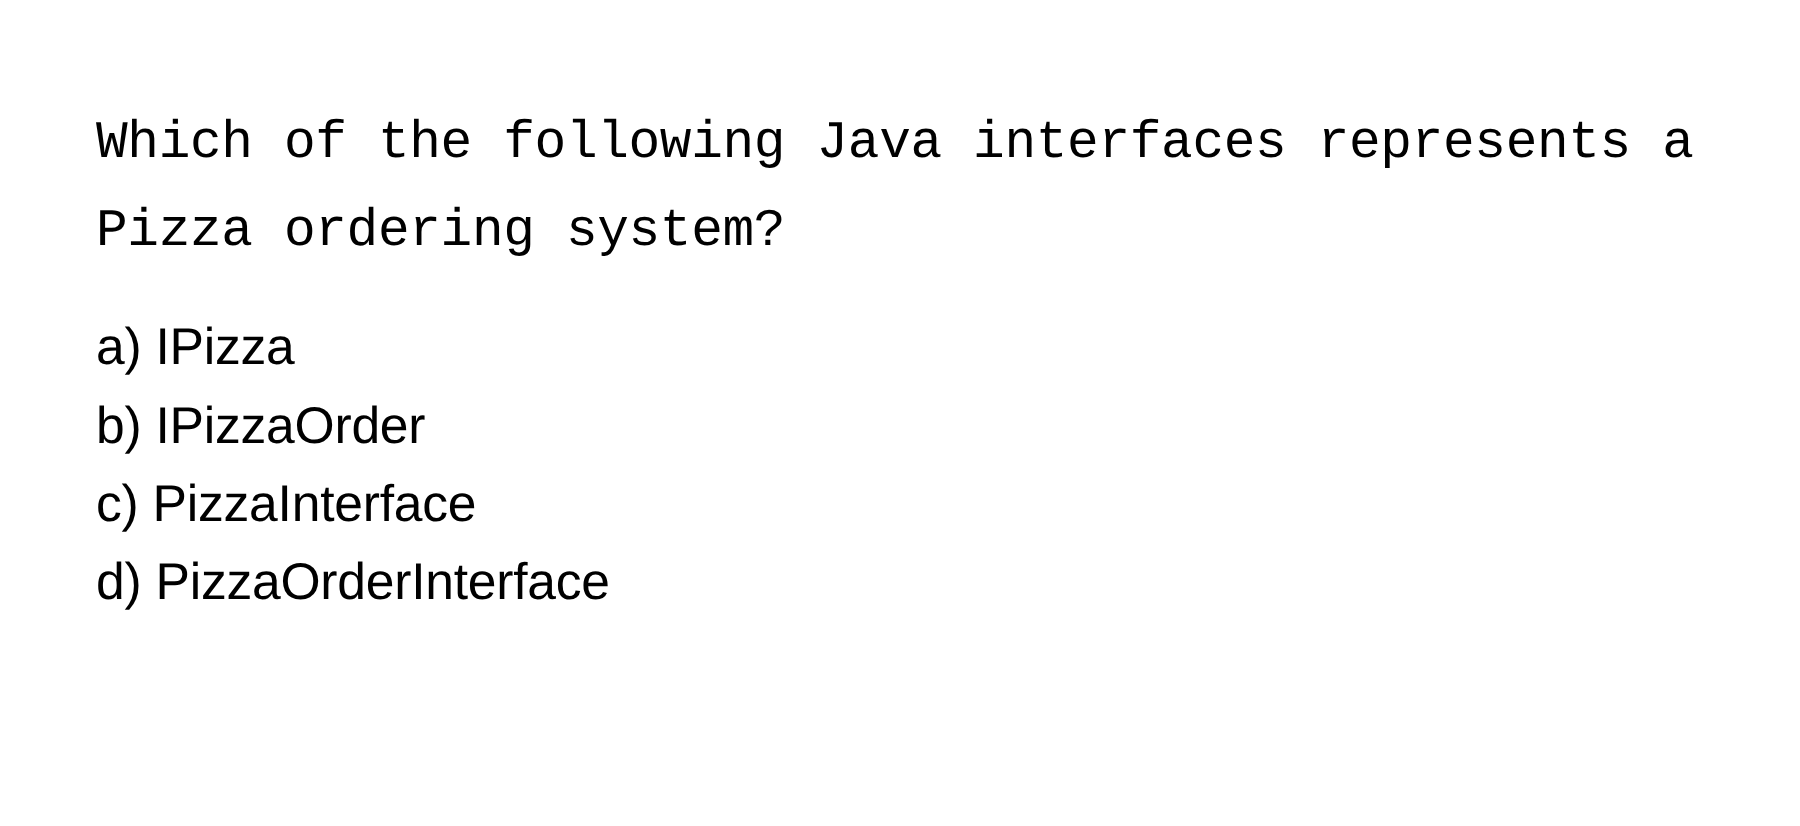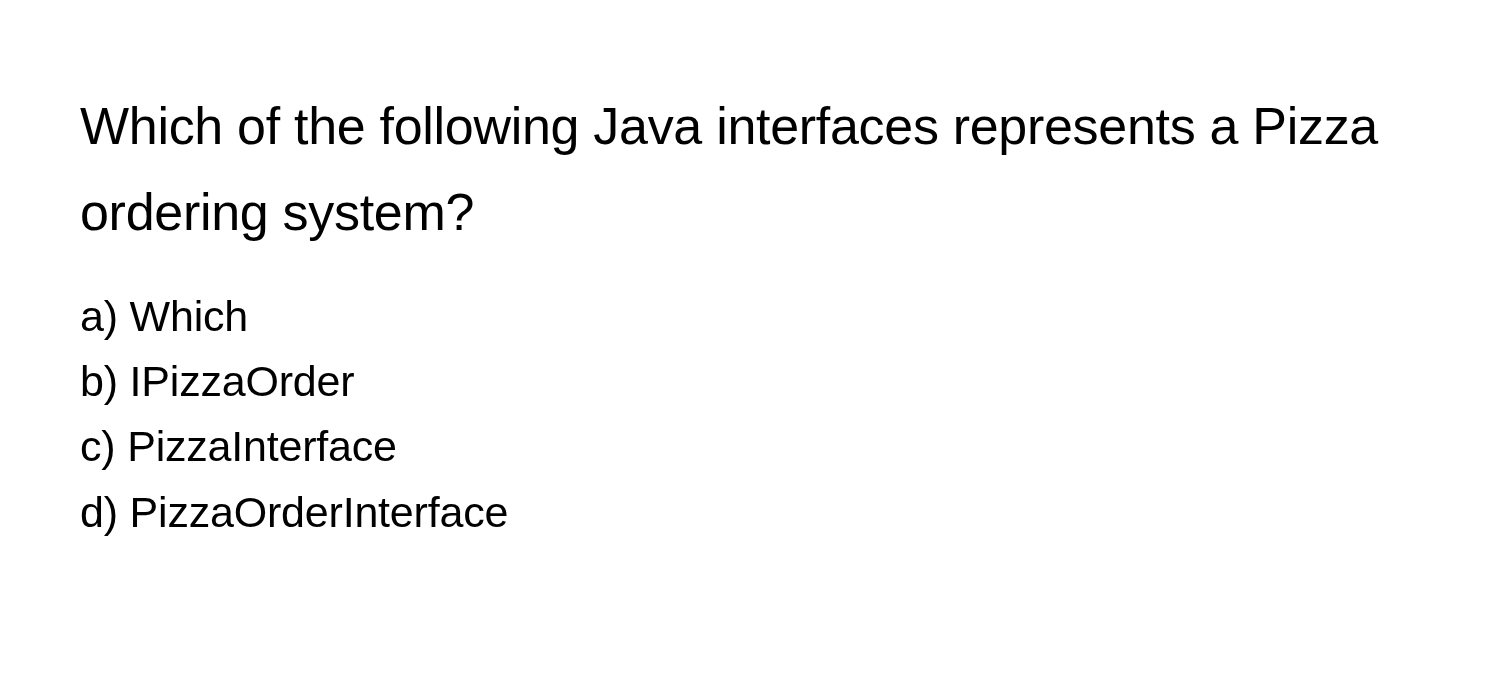--- a/index.html
+++ b/index.html
@@ -9,31 +9,32 @@
     }
     body {
       width: 1500px;
       height: 688px;
       background: #ffffff;
       font-family: -apple-system, BlinkMacSystemFont, "Segoe UI", Helvetica, Arial, sans-serif;
       color: #000000;
       padding: 84px 80px 0 80px;
     }
     .question-text {
-      font-size: 52px;
+      font-size: 44px;
       line-height: 1.65;
       margin-bottom: 28px;
       letter-spacing: -0.3px;
+      font-family: Liberation Mono, monospace;
     }
     .option {
       font-size: 43px;
       line-height: 1.52;
       letter-spacing: -0.2px;
     }
   </style>
 </head>
 <body>
 
 <div class="question-text">Which of the following Java interfaces represents a Pizza ordering system?</div>
-<div class="option">a) Which</div>
+<div class="option">a) IPizza</div>
 <div class="option">b) IPizzaOrder</div>
 <div class="option">c) PizzaInterface</div>
 <div class="option">d) PizzaOrderInterface</div>
 
 </body></html>

